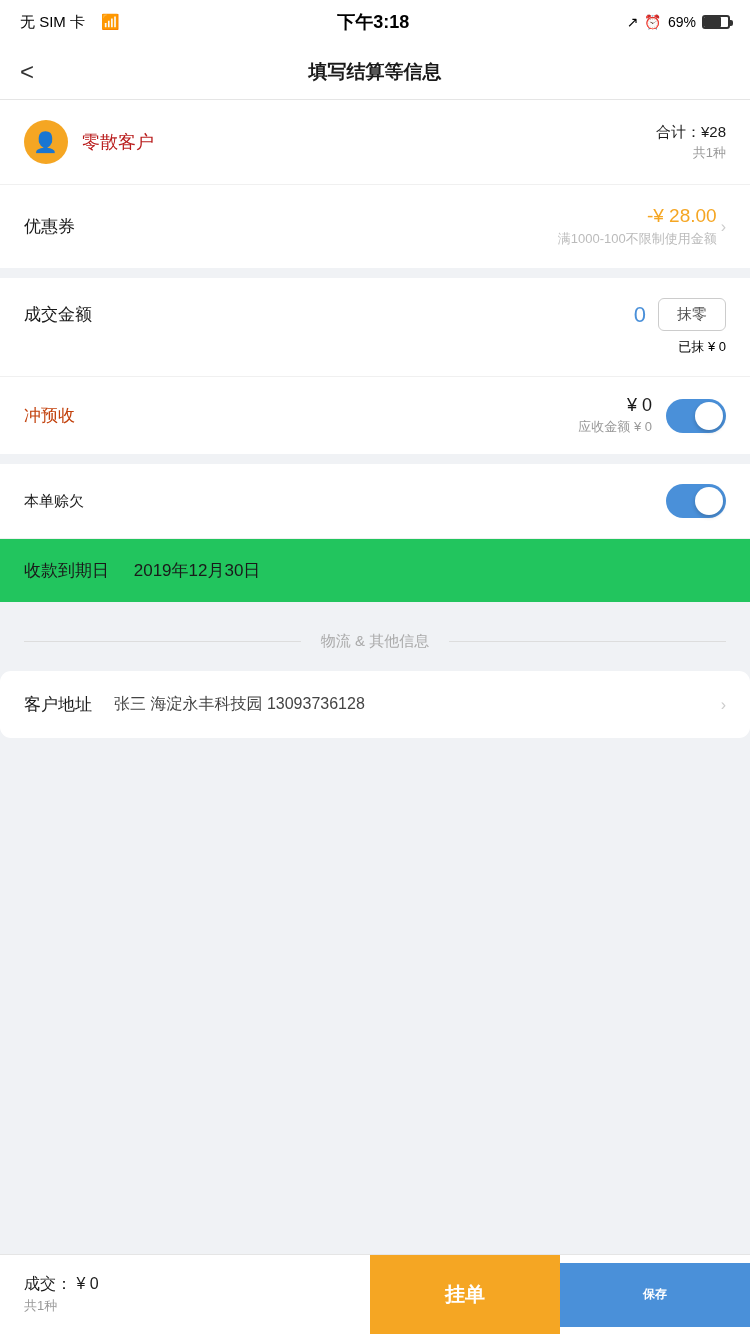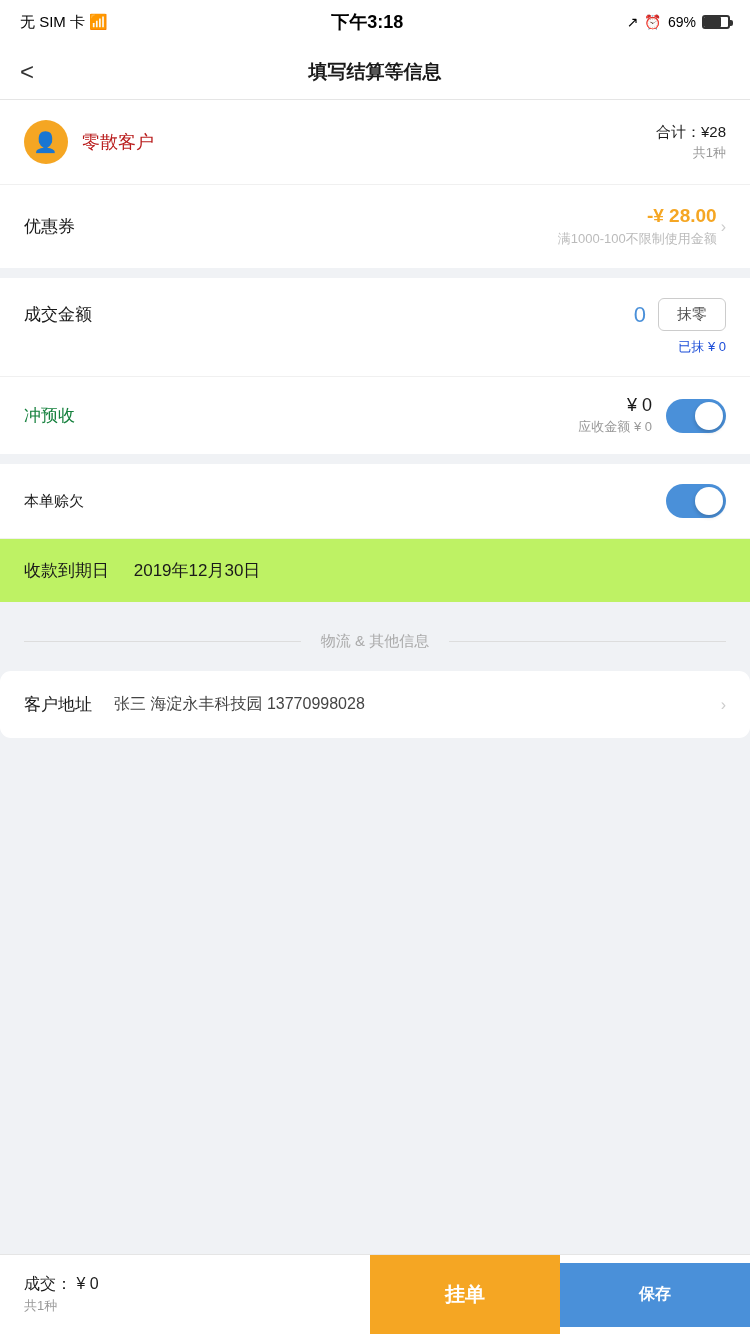--- a/index.html
+++ b/index.html
@@ -17,21 +17,21 @@
     .status-bar {
       height: 44px;
       background: #fff;
       display: flex;
       align-items: center;
       justify-content: space-between;
       padding: 0 20px;
       font-size: 15px;
       font-weight: 500;
     }
-    .status-left { display: flex; align-items: center; gap: 4px; }
+    .status-left { display: flex; align-items: center; gap: 16px; }
     .status-center { font-size: 18px; font-weight: 600; text-align: center; }
     .status-right { display: flex; align-items: center; gap: 6px; font-size: 14px; }
     .battery-icon {
       width: 28px; height: 14px; border: 2px solid #333; border-radius: 3px; position: relative; display: inline-block;
     }
     .battery-icon::after {
       content: ''; position: absolute; right: -5px; top: 3px; width: 3px; height: 6px; background: #333; border-radius: 0 2px 2px 0;
     }
     .battery-fill { background: #333; height: 100%; width: 69%; border-radius: 1px; }
 
@@ -87,21 +87,21 @@
     
     .coupon-row {
       display: flex;
       align-items: center;
       justify-content: space-between;
       padding: 20px 24px;
       background: #fff;
       border-top: 1px solid #f0f0f0;
     }
     .coupon-label { font-size: 17px; color: #1a1a1a; }
-    .coupon-discount { font-size: 19px; color: #f5a623; font-weight: 700; }
+    .coupon-discount { font-size: 19px; color: #f5a623; font-weight: 400; }
     .coupon-desc { font-size: 13px; color: #bbb; margin-top: 3px; text-align: right; }
     .chevron-right { font-size: 16px; color: #ccc; margin-left: 4px; }
 
     
     .deal-section {
       background: #fff;
       padding: 20px 24px;
       margin-bottom: 0;
     }
     .deal-row {
@@ -115,32 +115,32 @@
     .deal-value { font-size: 22px; color: #4a90d9; font-weight: 500; }
     .round-zero-btn {
       border: 1px solid #ccc;
       border-radius: 6px;
       padding: 6px 18px;
       font-size: 15px;
       color: #555;
       background: #fff;
       cursor: pointer;
     }
-    .deal-sub { font-size: 13px; color: #1d4ed8; }
+    .deal-sub { font-size: 13px; color: #000000; }
 
     
     .prepay-row {
       display: flex;
       align-items: center;
       justify-content: space-between;
       padding: 18px 24px;
       background: #fff;
       border-top: 1px solid #f0f0f0;
     }
-    .prepay-label { font-size: 17px; color: #15803d; }
+    .prepay-label { font-size: 17px; color: #c2410c; }
     .prepay-right { display: flex; align-items: center; gap: 14px; }
     .prepay-amount { text-align: right; }
     .prepay-value { font-size: 18px; color: #1a1a1a; font-weight: 500; }
     .prepay-sub { font-size: 13px; color: #999; margin-top: 2px; }
 
     
     .toggle {
       width: 60px; height: 34px;
       background: #4a90d9;
       border-radius: 17px;
@@ -163,21 +163,21 @@
       padding: 20px 24px;
       display: flex;
       align-items: center;
       justify-content: space-between;
       margin-bottom: 0;
     }
     .debt-label { font-size: 15px; color: #1a1a1a; }
 
     
     .due-date-row {
-      background: #bef264;
+      background: #22c55e;
       padding: 20px 24px;
       border-top: 1px solid #f0f0f0;
       font-size: 17px;
       color: #1a1a1a;
     }
     .logistics-text { font-size: 15px; color: #aaa; background: #f0f2f5; padding: 0 10px; z-index: 1; }
 
     
     .address-row {
       background: #fff;
@@ -213,21 +213,21 @@
       width: 190px; height: 80px;
       background: #f5a623;
       display: flex; align-items: center; justify-content: center;
       font-size: 20px; color: #fff; font-weight: 600;
       cursor: pointer;
     }
     .btn-save {
       width: 190px; height: 64px;
       background: #4a90d9;
       display: flex; align-items: center; justify-content: center;
-      font-size: 16px; color: #fff; font-weight: 600;
+      font-size: 12px; color: #fff; font-weight: 600;
       cursor: pointer;
     }
   </style>
 </head>
 <body>
 
 <div class="status-bar">
   <div class="status-left">
     <span>无 SIM 卡</span>
     <span>📶</span>
@@ -313,21 +313,21 @@
 </div>
 
 <div style="background:#f0f2f5; padding: 20px 24px; display:flex; align-items:center; justify-content:center; margin-top:10px;">
   <div style="flex:1; height:1px; background:#ddd;"></div>
   <span class="logistics-text" style="padding: 0 20px; font-size:15px; color:#aaa; background:#f0f2f5;">物流 &amp; 其他信息</span>
   <div style="flex:1; height:1px; background:#ddd;"></div>
 </div>
 
 <div class="address-row">
   <span class="address-label">客户地址</span>
-  <span class="address-value">张三 海淀永丰科技园 13770998028</span>
+  <span class="address-value">张三 海淀永丰科技园 13093736128</span>
   <span class="chevron-right">›</span>
 </div>
 
 <div style="height: 200px; background: #f0f2f5;"></div>
 
 <div class="bottom-bar">
   <div class="bottom-summary">
     <div class="bottom-deal">
       <span>成交：</span>
       <span>¥ 0</span>

